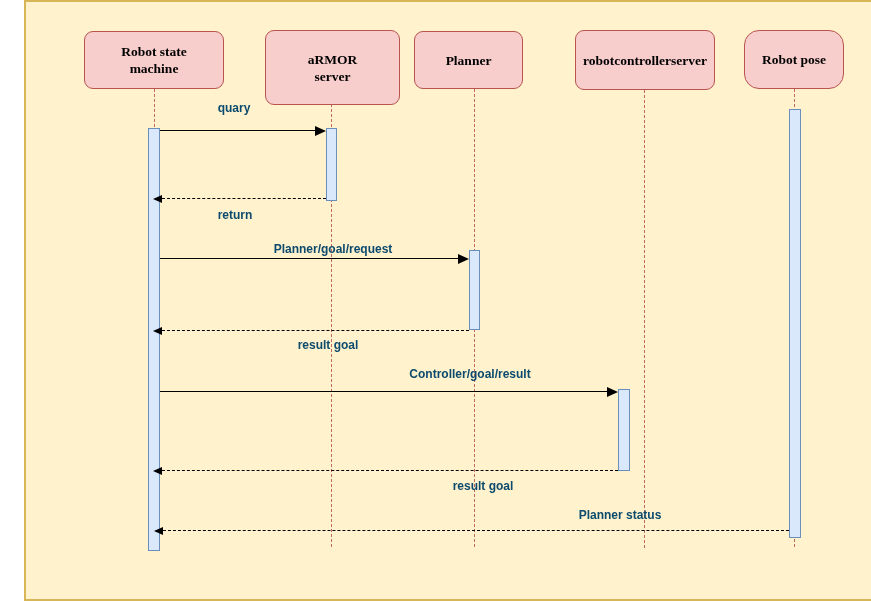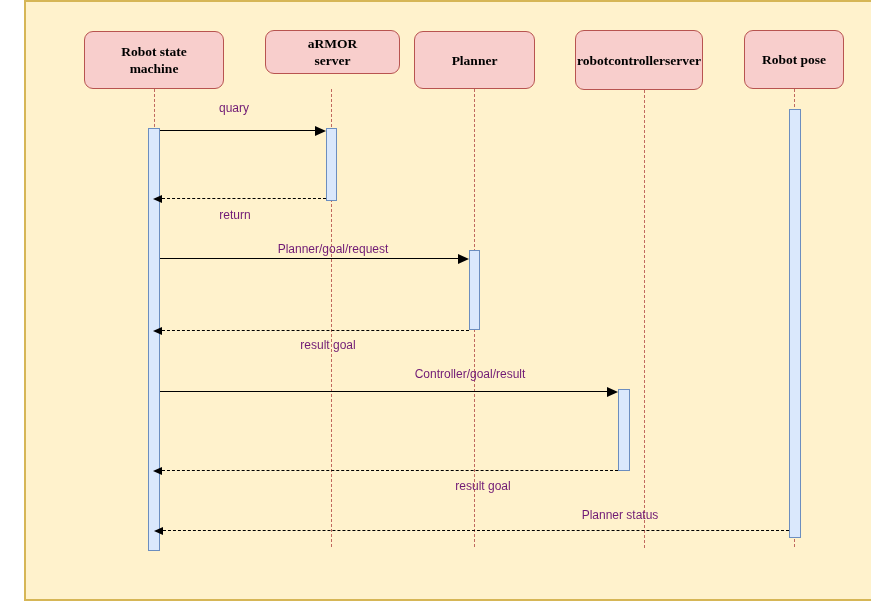--- a/index.html
+++ b/index.html
@@ -74,23 +74,24 @@
     border-top: 4px solid transparent;
     border-bottom: 4px solid transparent;
     border-right: 9px solid #000000;
     z-index: 21;
   }
   .msg-label {
     position: absolute;
     transform: translateX(-50%);
     font-size: 12px;
     line-height: 13px;
-    color: #701a75;
+    color: #0c4a6e;
     white-space: nowrap;
     z-index: 25;
+    font-weight: bold;
   }
 </style>
 </head>
 <body>
 
 <div class="canvas">
   <div class="frame"></div>
 
   <div class="lifeline" style="left:129.5px; top:89px; height:462px;"></div>
   <div class="lifeline" style="left:306.5px; top:89px; height:458px;"></div>
@@ -99,25 +100,25 @@
   <div class="lifeline" style="left:770px;  top:89px; height:458px;"></div>
 
   <div class="activation" style="left:124px; top:128px; width:12px; height:423px;"></div>
   <div class="activation" style="left:302px; top:128px; width:11px; height:73px;"></div>
   <div class="activation" style="left:445px; top:250px; width:11px; height:80px;"></div>
   <div class="activation" style="left:594px; top:389px; width:12px; height:82px;"></div>
   <div class="activation" style="left:765px; top:109px; width:12px; height:429px;"></div>
 
   <div class="actor" style="left:60px;  top:31px; width:140px; height:58px;">Robot state
 machine</div>
-  <div class="actor" style="left:241px; top:30px; width:135px; height:44px;">aRMOR
+  <div class="actor" style="left:241px; top:30px; width:135px; height:75px;">aRMOR
 server</div>
-  <div class="actor" style="left:390px; top:31px; width:121px; height:58px;">Planner</div>
-  <div class="actor" style="left:551px; top:30px; width:128px; height:60px;">robotcontrollerserver</div>
-  <div class="actor" style="left:720px; top:30px; width:100px; height:59px;">Robot pose</div>
+  <div class="actor" style="left:390px; top:31px; width:109px; height:58px;">Planner</div>
+  <div class="actor" style="left:551px; top:30px; width:140px; height:60px;">robotcontrollerserver</div>
+  <div class="actor" style="left:720px; top:30px; width:100px; height:59px;border-radius:15px;">Robot pose</div>
 
   <div class="msg-line-solid" style="left:136px; top:130px; width:156px;"></div>
   <div class="head-right" style="left:291px; top:125.5px;"></div>
   <span class="msg-label" style="left:210px; top:102px;">quary</span>
 
   <div class="msg-line-dashed" style="left:138px; top:198px; width:164px;"></div>
   <div class="head-left" style="left:129px; top:194.5px;"></div>
   <span class="msg-label" style="left:211px; top:209px;">return</span>
 
   <div class="msg-line-solid" style="left:136px; top:258px; width:299px;"></div>

